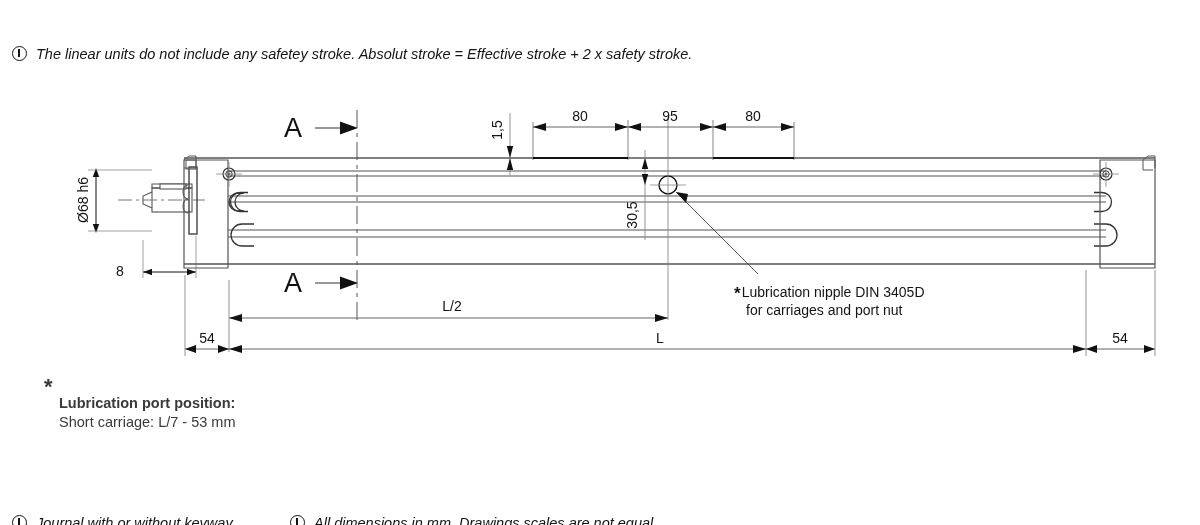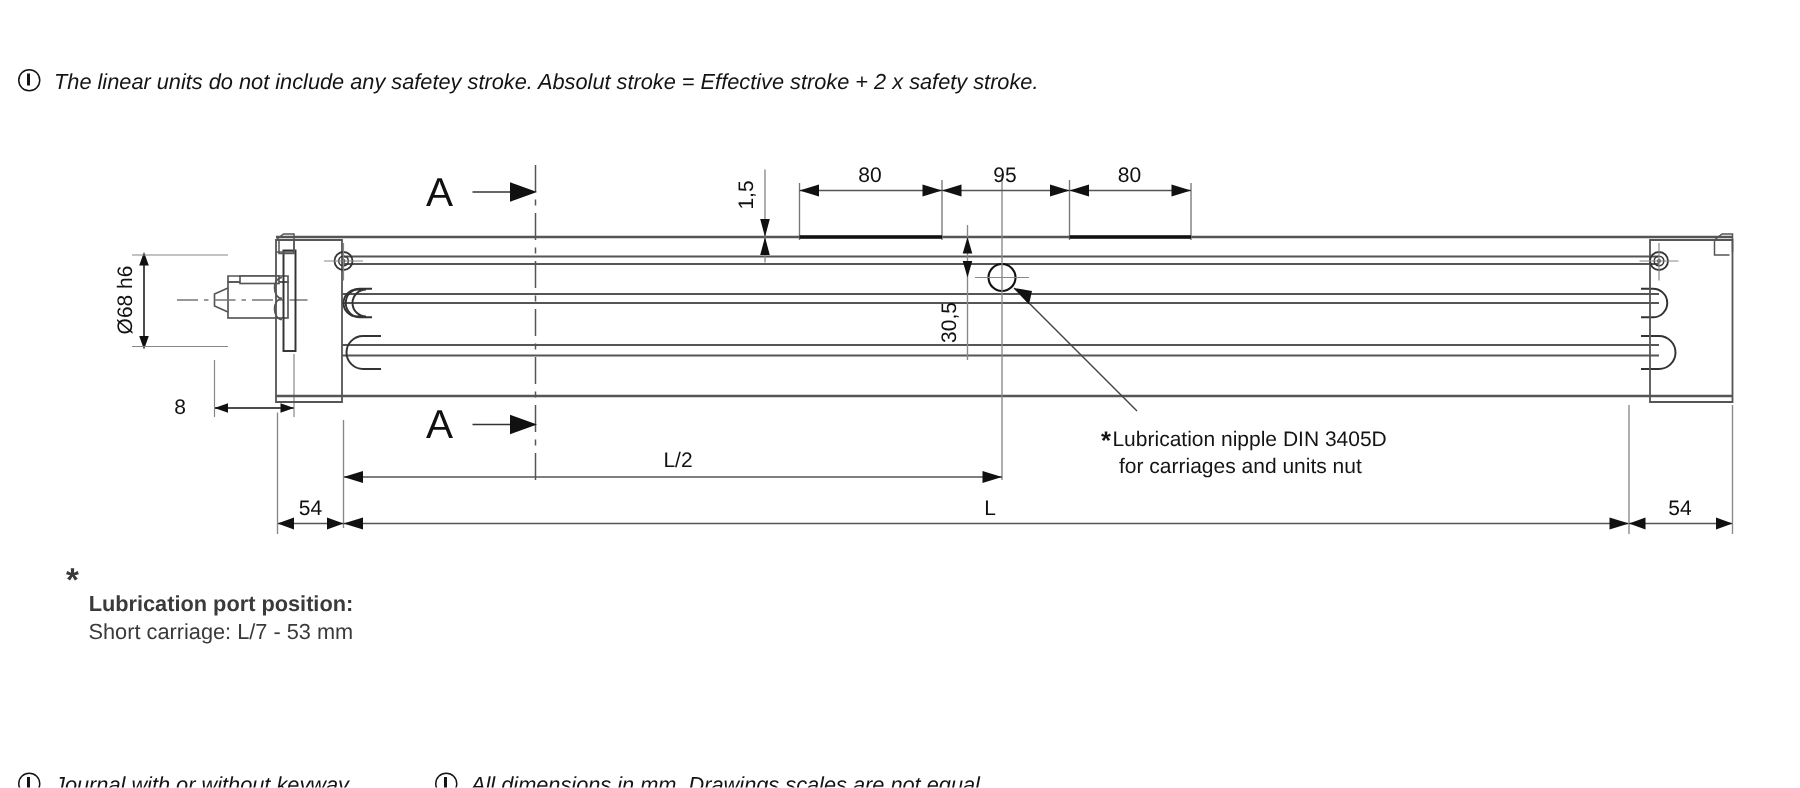--- a/index.html
+++ b/index.html
@@ -57,21 +57,21 @@
   }
   #lub-star {
     position: absolute;
     left: 0px;
     top: 0px;
     font-size: 22px;
     font-weight: bold;
     line-height: 14px;
     color: #3a3a3a;
   }
-  #lub-lines { padding-left: 15px; padding-top: 14px; text-align: right; }
+  #lub-lines { padding-left: 15px; padding-top: 14px; }
   #lub-title { font-weight: bold; color: #3a3a3a; }
 
   #nipple-note {
     position: absolute;
     left: 734px;
     top: 268px;
     font-size: 14px;
     line-height: 17px;
     color: #141414;
     white-space: nowrap;
@@ -287,21 +287,21 @@
     <path d="M1086,349 l11,-4 v8 Z" fill="#111"></path>
     <path d="M1155,349 l-11,-4 v8 Z" fill="#111"></path>
     <line x1="1155" y1="270" x2="1155" y2="356" stroke="#888" stroke-width="0.9"></line>
     <text class="dimtext" x="1120" y="343" text-anchor="middle">54</text>
   </g>
 
 </svg>
 
 <div id="nipple-note">
   <span class="star">*</span><span>Lubrication nipple DIN 3405D</span>
-  <span class="l2">for carriages and units nut</span>
+  <span class="l2">for carriages and port nut</span>
 </div>
 
 <div id="lub-block">
   <span id="lub-star">*</span>
   <div id="lub-lines">
     <div id="lub-title">Lubrication port position:</div>
     <div>Short carriage: L/7 - 53 mm</div>
   </div>
 </div>
 

